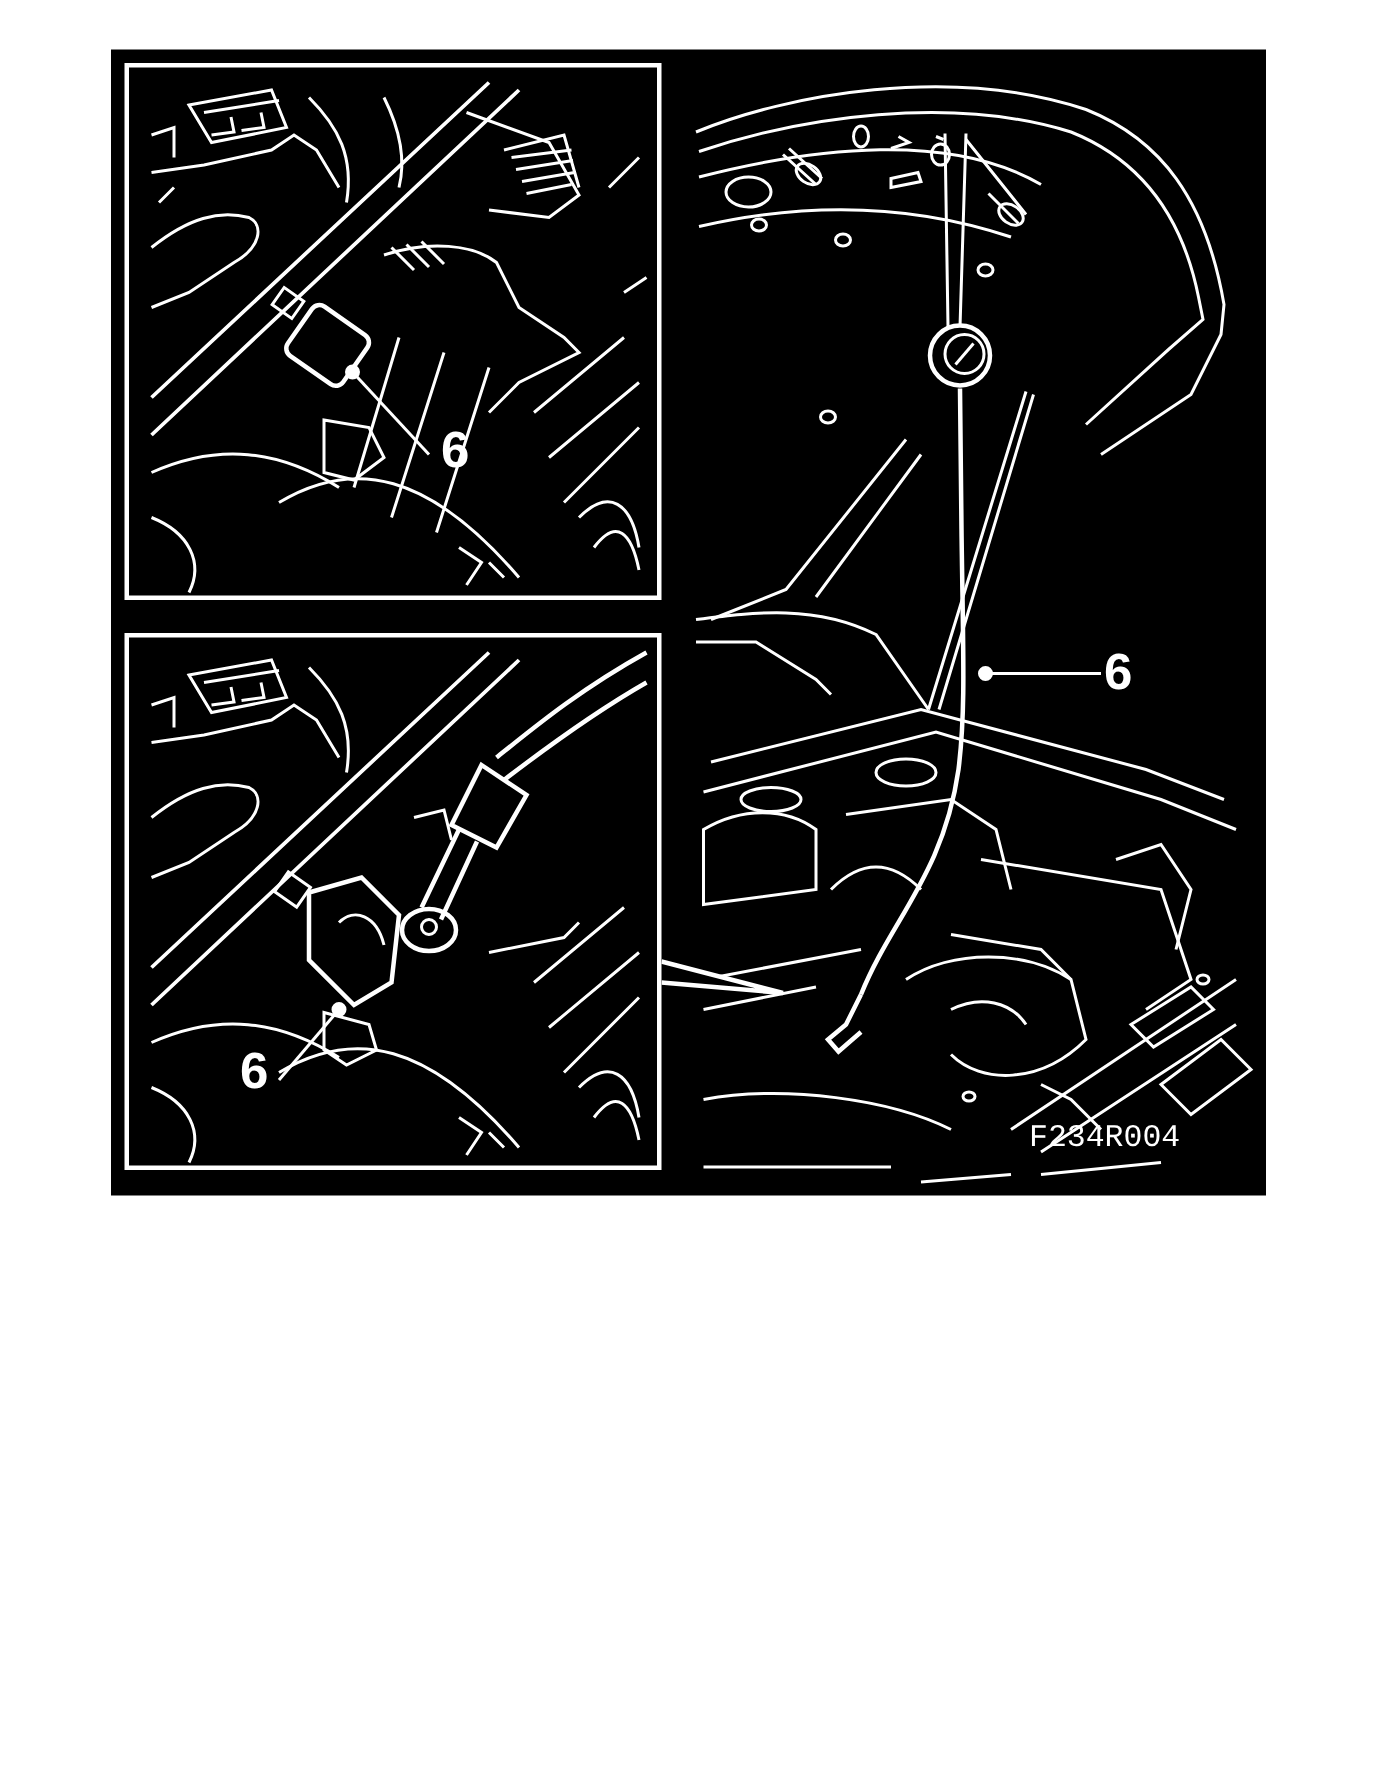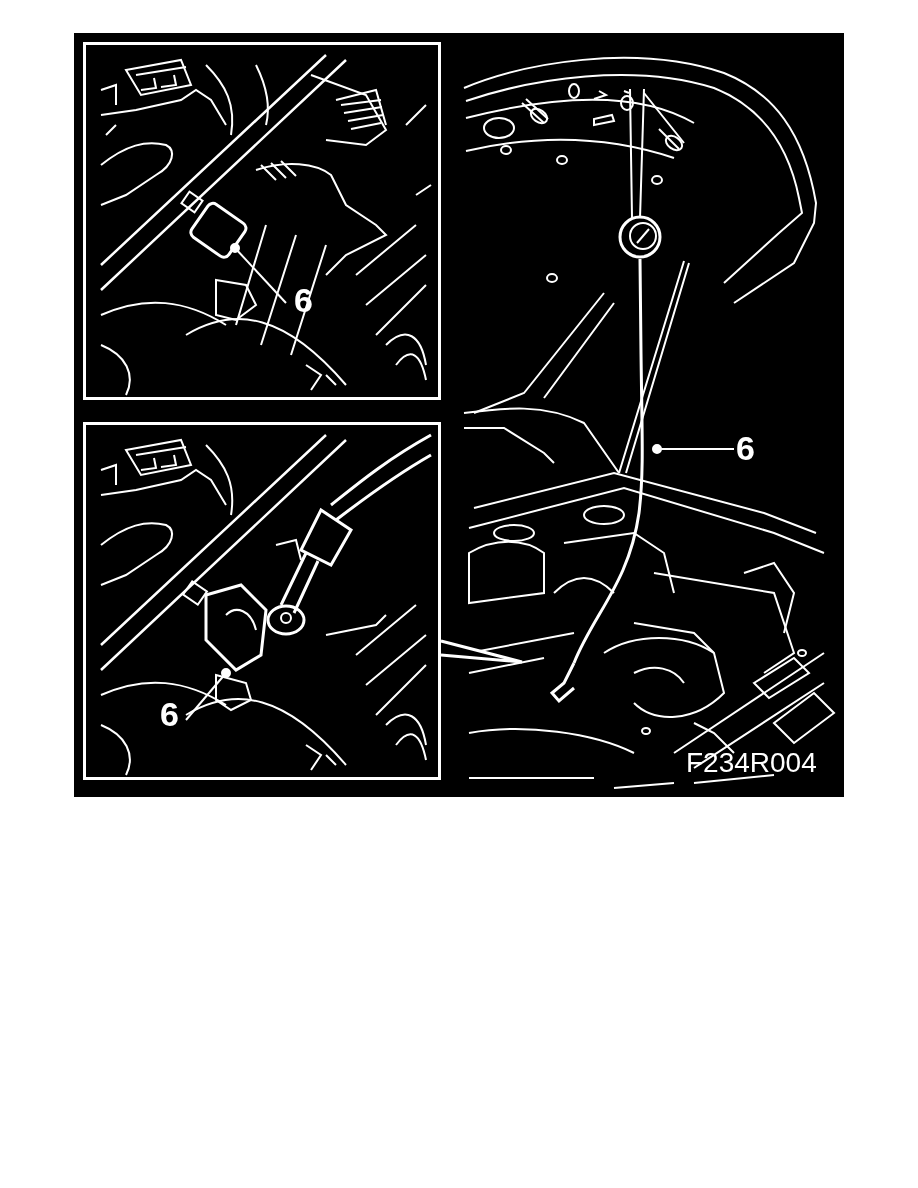--- a/index.html
+++ b/index.html
@@ -3,21 +3,21 @@
 <meta charset="utf-8">
 <style>
   html, body { margin: 0; padding: 0; background: #ffffff; }
   body { width: 918px; height: 1188px; position: relative; overflow: hidden; font-family: "Liberation Sans", sans-serif; }
   .figure { position: absolute; left: 74px; top: 33px; width: 770px; height: 764px; background: #000; }
   .figure svg { position: absolute; left: 0; top: 0; }
   .inset { position: absolute; border: 3px solid #fff; background: #000; box-sizing: border-box; overflow: hidden; }
   .inset-top { left: 9px; top: 9px; width: 358px; height: 358px; }
   .inset-bottom { left: 9px; top: 389px; width: 358px; height: 358px; }
   .callout-num { position: absolute; color: #fff; font-weight: bold; font-size: 34px; font-family: "Liberation Sans", sans-serif; line-height: 1; }
-  .fig-code { position: absolute; color: #fff; font-size: 28px; font-family: Liberation Sans, sans-serif; line-height: 1; }
+  .fig-code { position: absolute; color: #fff; font-size: 21px; font-family: Liberation Mono, monospace; line-height: 1; }
 </style>
 </head>
 <body>
 
 <div class="figure">
 
   <svg width="770" height="764" viewBox="0 0 770 764" fill="none" stroke="#fff" stroke-width="2">
 
     <path d="M390 55 C450 30, 560 10, 650 40 C700 60, 730 100, 742 170 L740 190 L720 230 L660 270"></path>
     <path d="M392 68 C460 45, 560 30, 640 55 C690 75, 715 115, 725 165 L728 180 L705 200 L650 250"></path>

